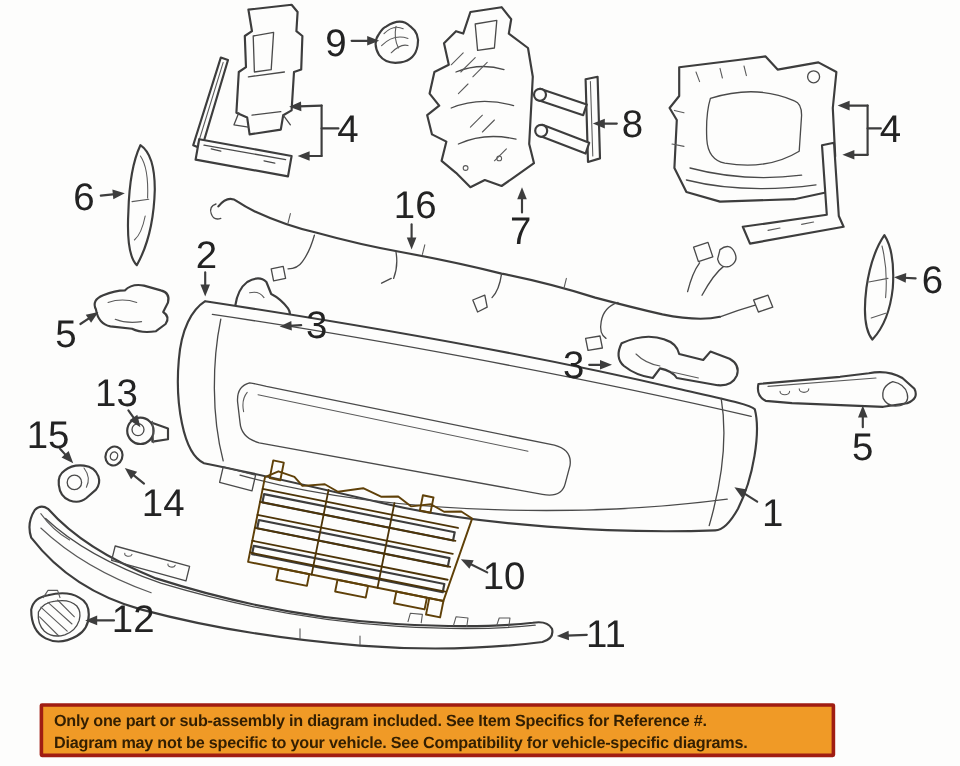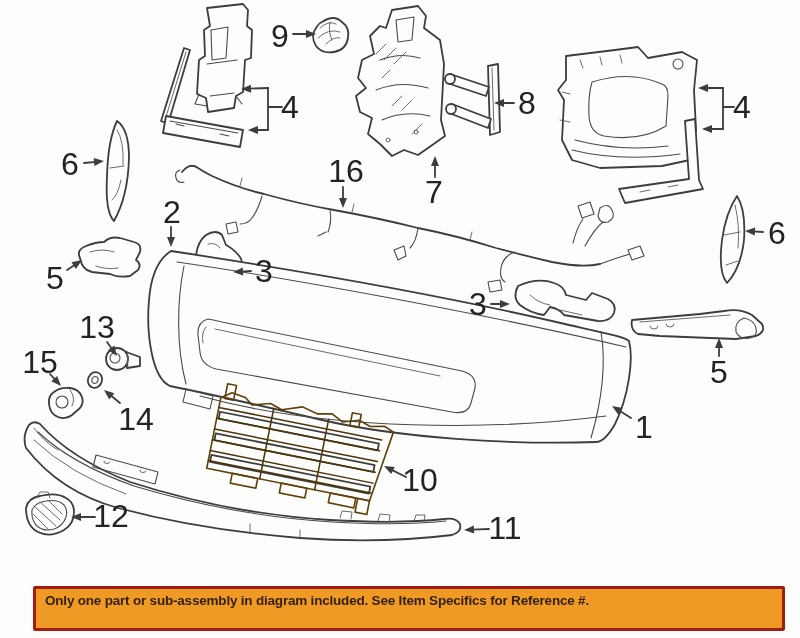--- a/index.html
+++ b/index.html
@@ -9,21 +9,21 @@
   svg path, svg line, svg circle, svg ellipse, svg polyline, svg rect{
     fill:none;stroke:#3d3d3d;stroke-width:1.8;stroke-linecap:round;stroke-linejoin:round;}
   .fillbg{fill:#fdfdfc;}
   .thin{stroke-width:1.1;stroke:#4a4a4a;}
   .hair{stroke-width:0.9;stroke:#5a5a5a;}
   .callout-label{font-family:"Liberation Sans", sans-serif;font-size:32px;fill:#232323;
     stroke:none;text-anchor:middle;}
   .arrowhead{stroke:none;}
   .hl-base{stroke:#5f4008;stroke-width:1.6;}
   .hl-line{stroke:#4d3407;stroke-width:1.5;}
-  .banner{position:absolute;left:33px;top:586px;width:752px;height:45px;box-sizing:border-box;
+  .banner{position:absolute;left:33px;top:586px;width:663px;height:45px;box-sizing:border-box;
     border:3px solid #a01d12;border-radius:2px;padding:3px 8px 0 9px;}
   .banner-line{font-weight:bold;font-size:13.5px;line-height:18px;letter-spacing:-0.2px;
     white-space:nowrap;}
 </style>
 </head>
 <body>
 
 <div id="stage">
   <svg width="800" height="638" viewBox="0 0 800 638">
 
@@ -284,14 +284,15 @@
         <g>
           <line x1="489" y1="529" x2="471.9936076697743" y2="529.680255693209" stroke="#3d3d3d" stroke-width="1.8"></line>
           <polygon points="464,530,473.8321374338224,525.6035157816241,474.1518817406134,533.5971234513984" fill="#3d3d3d" class="arrowhead"></polygon>
           <text x="505" y="539" class="callout-label" fill="#232323">11</text>
         </g>
       </g>
   </svg>
 
   <div class="banner" style="background: rgb(240, 154, 38); border-color: rgb(160, 29, 18); color: rgb(51, 31, 2);">
     <div class="banner-line">Only one part or sub-assembly in diagram included. See Item Specifics for Reference #.</div>
+    <div class="banner-line">Diagram may not be specific to your vehicle. See Compatibility for vehicle-specific diagrams.</div>
   </div>
 </div>
 
 </body></html>

